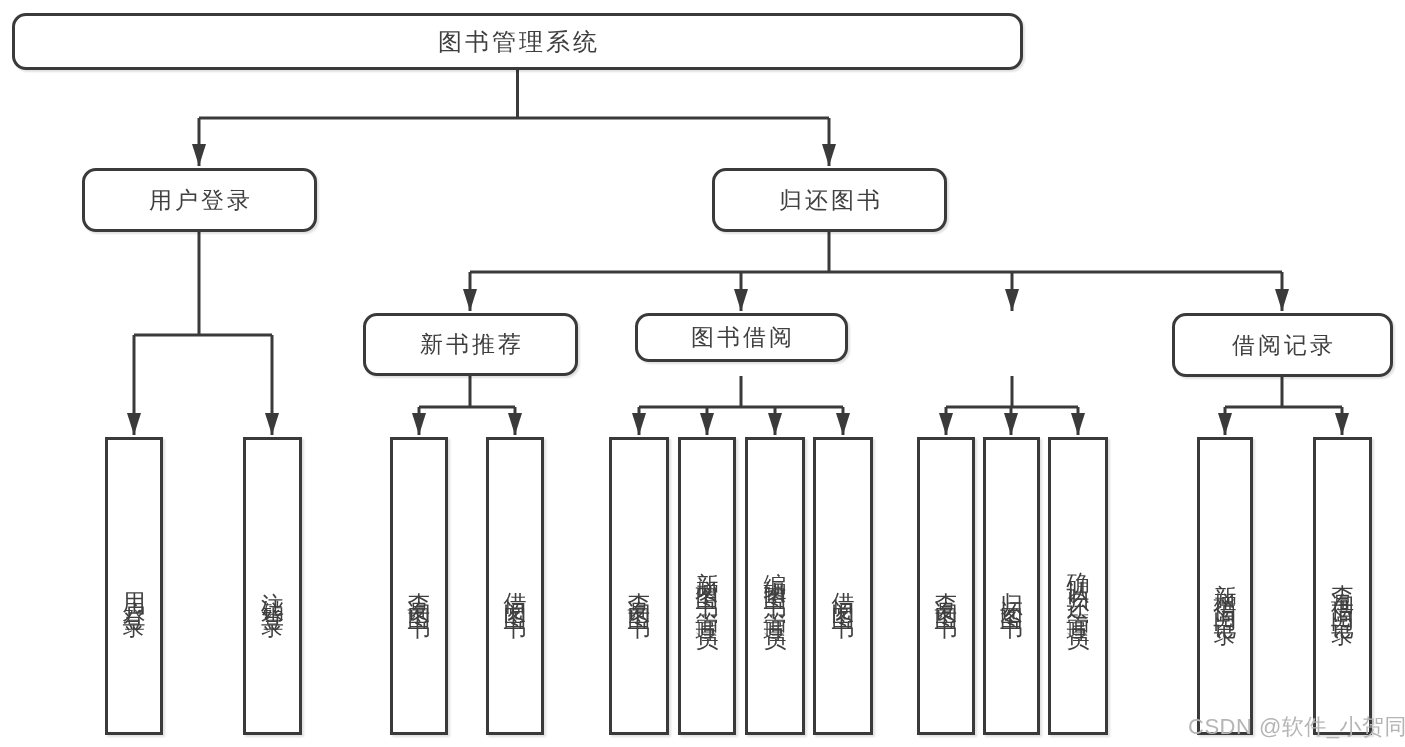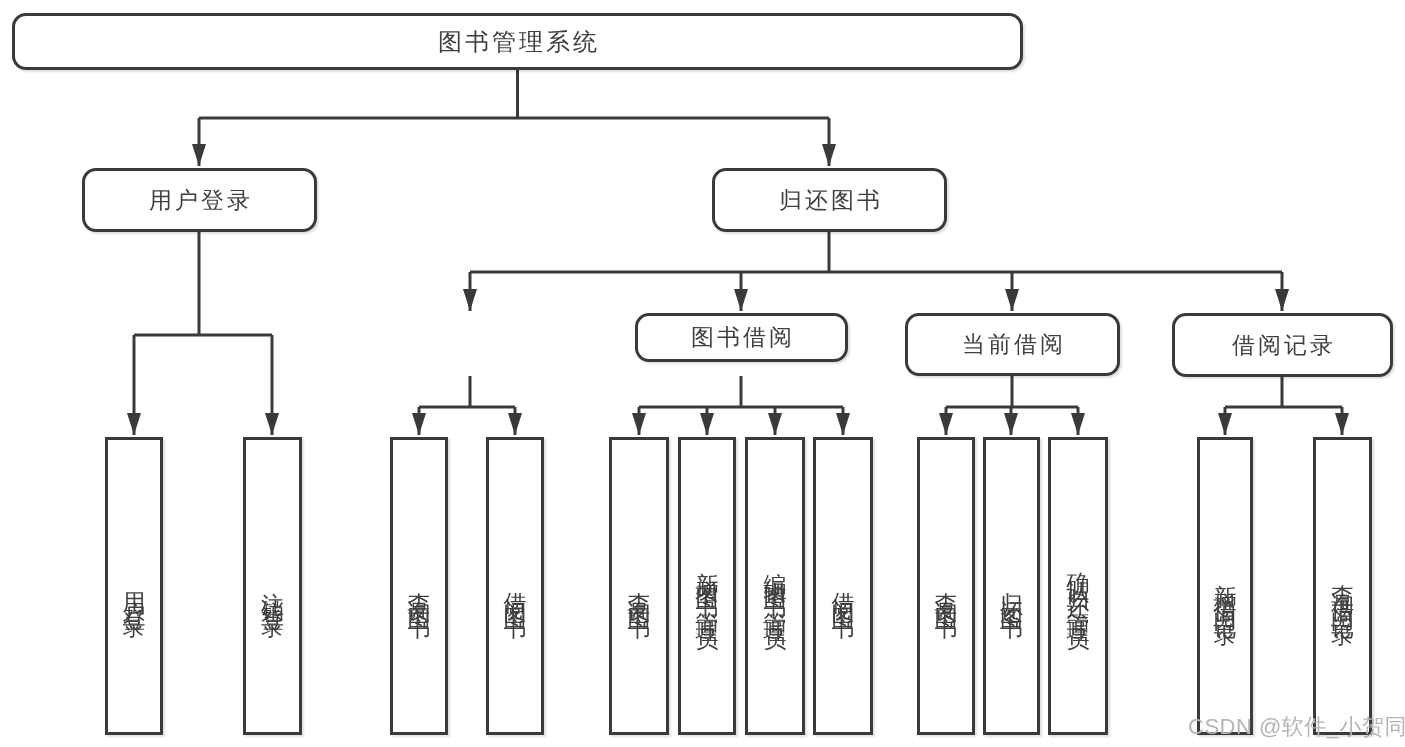--- a/index.html
+++ b/index.html
@@ -73,22 +73,22 @@
       <path d="M1225 407 V435" marker-end="url(#arr)"></path>
       <path d="M1342 407 V435" marker-end="url(#arr)"></path>
     </g>
   </svg>
 
   <div class="box hbox root" style="left:12px; top:13px; width:1011px; height:57px;">图书管理系统</div>
 
   <div class="box hbox" style="left:82px; top:168px; width:235px; height:64px;">用户登录</div>
   <div class="box hbox" style="left:712px; top:168px; width:235px; height:64px;">归还图书</div>
 
+  <div class="box hbox" style="left:363px; top:313px; width:215px; height:63px;">新书推荐</div>
   <div class="box hbox" style="left:635px; top:313px; width:213px; height:49px;">图书借阅</div>
-  <div class="box hbox" style="left:905px; top:313px; width:215px; height:63px;">当前借阅</div>
   <div class="box hbox" style="left:1172px; top:313px; width:221px; height:64px;">借阅记录</div>
 
   <div class="box vbox" style="left:105px; top:437px; width:58px; height:298px;">用户登录</div>
   <div class="box vbox" style="left:243px; top:437px; width:59px; height:298px;">注销登录</div>
 
   <div class="box vbox" style="left:390px; top:437px; width:58px; height:298px;">查询图书</div>
   <div class="box vbox" style="left:486px; top:437px; width:58px; height:298px;">借阅图书</div>
 
   <div class="box vbox" style="left:609px; top:437px; width:60px; height:298px;">查询图书</div>
   <div class="box vbox" style="left:678px; top:437px; width:58px; height:298px;">新增图书（管理员）</div>

